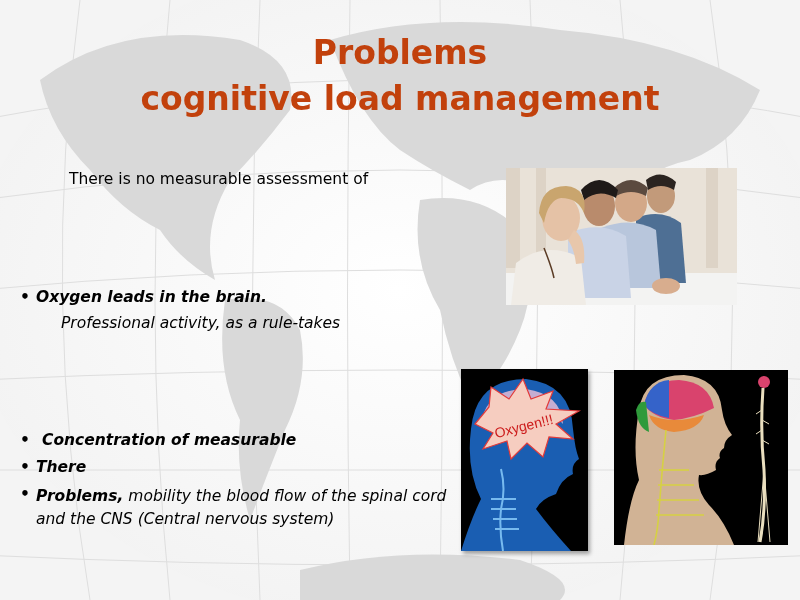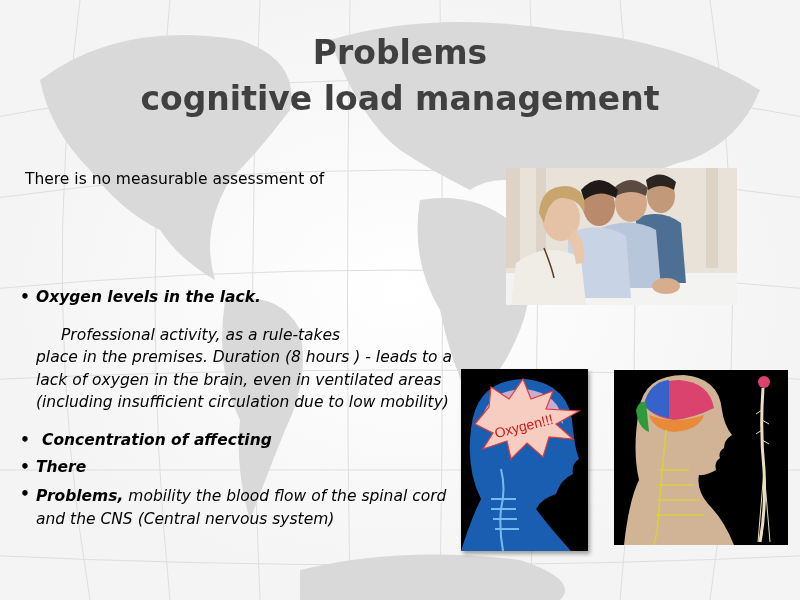--- a/index.html
+++ b/index.html
@@ -4,41 +4,41 @@
 <style>
   html, body { margin: 0; padding: 0; }
   body {
     width: 800px; height: 600px; overflow: hidden; position: relative;
     font-family: "DejaVu Sans", sans-serif;
     background: #f4f4f4;
   }
   .bg-map { position: absolute; left: 0; top: 0; width: 800px; height: 600px; z-index: 0; }
   .title {
     position: absolute; left: 0; top: 30px; width: 800px; text-align: center;
-    color: #404040; font-weight: bold; font-size: 33px; line-height: 46px;
+    color: #c2410c; font-weight: bold; font-size: 33px; line-height: 46px;
     z-index: 2;
   }
   .title div { white-space: nowrap; }
   .content { position: absolute; left: 0; top: 168px; width: 460px; z-index: 2; color: #000; }
   .intro {
     position: absolute; left: 25px; top: 0; width: 420px;
     font-size: 15.5px; line-height: 22px;
   }
-  .intro .l1 { padding-left: 0; }
+  .intro .l1 { padding-left: 0; margin-left: 44px; }
   .intro .rest { padding-left: 10px; }
   .bullets { position: absolute; left: 0; top: 120px; width: 460px; font-style: italic; font-size: 15.5px; }
   .b { position: absolute; left: 0; white-space: nowrap; }
   .b .dot { position: absolute; left: 20px; font-style: normal; font-weight: bold; }
   .b .txt { position: absolute; left: 36px; font-weight: bold; }
   .b-oxygen { top: 0; }
   .para {
     position: absolute; left: 36px; top: 24px; width: 420px;
     font-size: 15.5px; line-height: 22.3px; font-style: italic;
   }
-  .para .first { padding-left: 25px; margin-top: 12px; }
+  .para .first { padding-left: 25px; }
   .b-conc { top: 143px; }
   .b-conc .txt { left: 42px; }
   .b-stress { top: 170px; }
   .b-post { top: 197px; }
   .b-post .txt { font-weight: normal; white-space: normal; width: 420px; line-height: 22.5px; }
   .b-post .txt b { font-weight: bold; }
   .img { position: absolute; z-index: 2; overflow: hidden; }
   .img-meeting { left: 506px; top: 168px; width: 231px; height: 137px; background: linear-gradient(90deg,#d8cfc3,#efe9e2 40%,#e6ddd2); }
   .img-oxygen { left: 461px; top: 369px; width: 127px; height: 182px; background: #000; box-shadow: 2px 3px 4px rgba(0,0,0,0.35); }
   .img-cns { left: 614px; top: 370px; width: 174px; height: 175px; background: #000; }
@@ -90,30 +90,29 @@
 </div>
 
 <div class="content">
   <div class="intro">
     <div class="l1">There is no measurable assessment of</div>
   </div>
 
   <div class="bullets">
     <div class="b b-oxygen">
       <span class="dot">•</span>
-      <span class="txt">Oxygen levels in the lack.</span>
+      <span class="txt">Oxygen leads in the brain.</span>
     </div>
     <div class="para">
       <div class="first">Professional activity, as a rule-takes</div>
-      <div>place in the premises. Duration (8 hours ) - leads to a lack of oxygen in the brain, even in ventilated areas (including insufficient circulation due to low mobility)</div>
     </div>
 
     <div class="b b-conc">
       <span class="dot">•</span>
-      <span class="txt">Concentration of affecting</span>
+      <span class="txt">Concentration of measurable</span>
     </div>
 
     <div class="b b-stress">
       <span class="dot">•</span>
       <span class="txt">There</span>
     </div>
 
     <div class="b b-post">
       <span class="dot">•</span>
       <span class="txt"><b>Problems,</b><span> mobility the blood flow of the spinal cord and the CNS (Central nervous system)</span></span>

